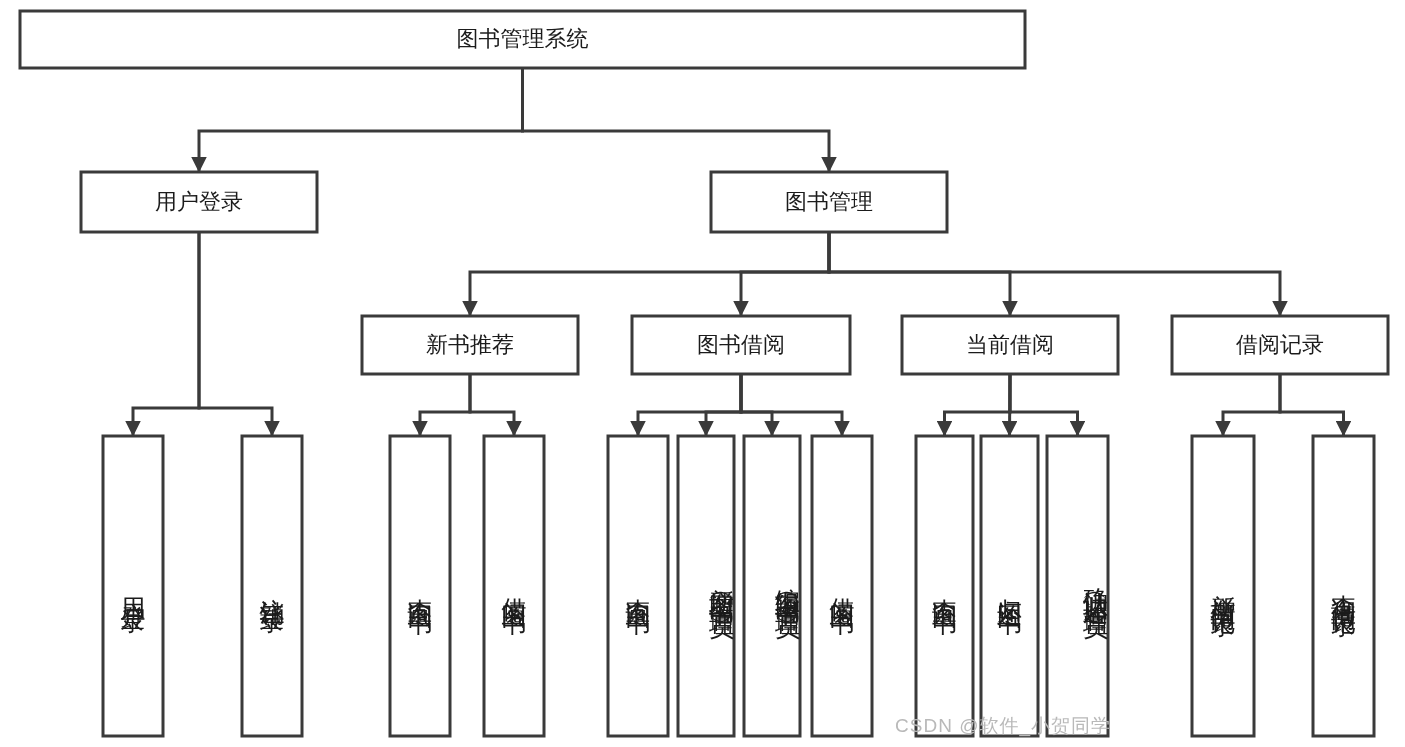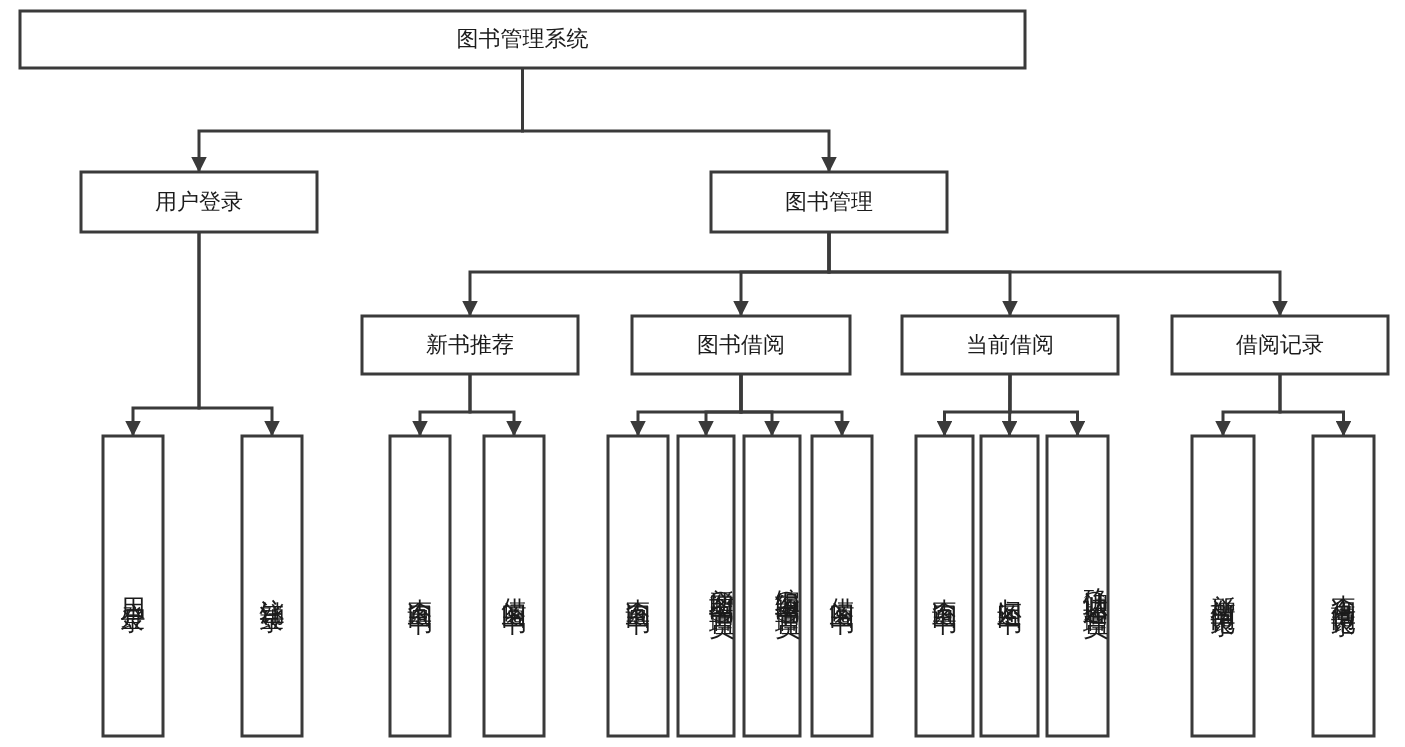--- a/index.html
+++ b/index.html
@@ -158,13 +158,14 @@
       <div class="vlabel" style="left: 678px; top: 442px; width: 56px; height: 288px;">新增图书（管理员）</div>
       <div class="vlabel" style="left: 744px; top: 442px; width: 56px; height: 288px;">编辑图书（管理员）</div>
       <div class="vlabel center" style="left: 812px; top: 442px; width: 60px; height: 288px;">借阅图书</div>
       <div class="vlabel center" style="left: 916px; top: 442px; width: 57px; height: 288px;">查询图书</div>
       <div class="vlabel center" style="left: 981px; top: 442px; width: 57px; height: 288px;">归还图书</div>
       <div class="vlabel" style="left: 1047px; top: 442px; width: 61px; height: 288px;">确认归还（管理员）</div>
       <div class="vlabel center" style="left: 1192px; top: 442px; width: 62px; height: 288px;">新增借阅记录</div>
       <div class="vlabel center" style="left: 1313px; top: 442px; width: 61px; height: 288px;">查询借阅记录</div>
     </div>
 
+  <div class="watermark">CSDN @软件_小贺同学</div>
 </div>
 
 </body></html>

